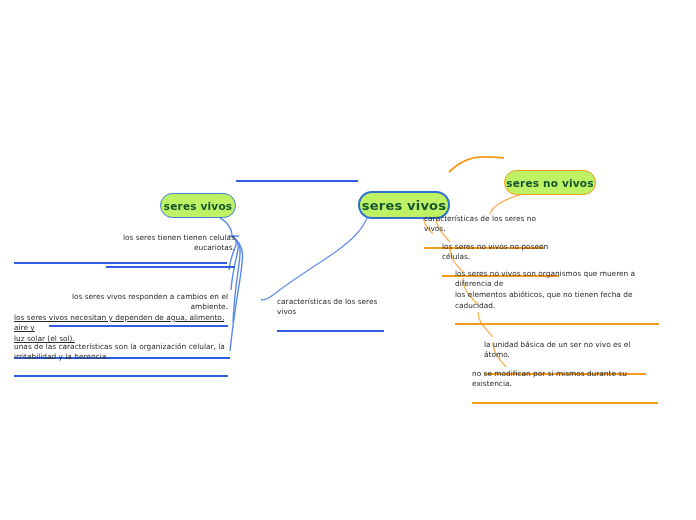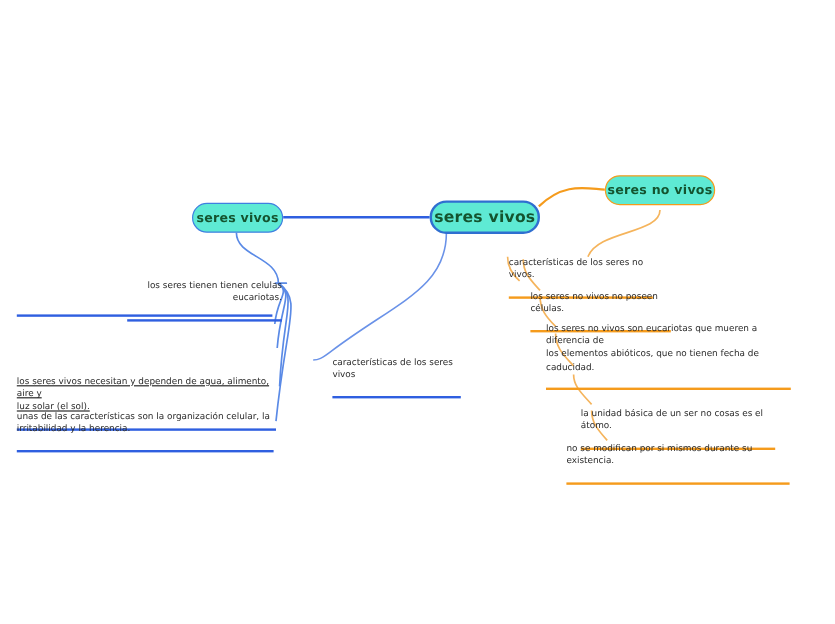--- a/index.html
+++ b/index.html
@@ -25,29 +25,30 @@
     position: absolute;
     left: 0;
     top: 0;
     width: 696px;
     height: 520px;
     pointer-events: none;
   }
   .node {
     position: absolute;
     box-sizing: border-box;
-    background: #5eead4;
+    background: #bef264;
     border-radius: 14px;
     display: flex;
     align-items: center;
     justify-content: center;
     font-weight: bold;
     color: #1a5d38;
     white-space: nowrap;
     letter-spacing: .2px;
+    margin-top: 24px;
   }
   .node-root {
     border: 2px solid #2f6fd0;
     font-size: 13px;
     color: #14542f;
   }
   .node-blue {
     border: 1.6px solid #3f7fe0;
     font-size: 10.5px;
     color: #14542f;
@@ -126,20 +127,24 @@
 
   <div class="leaf leaf-blue ta-right" style="left:104px; top:222px; width:133px;">
     <span class="txt">los seres tienen tienen celulas eucariotas.</span>
     <span class="rule"></span>
   </div>
 
   <div class="leaf leaf-blue" style="left:12px; top:250px; width:217px;">
     <span class="rule"></span>
   </div>
 
+  <div class="leaf leaf-blue ta-right" style="left:47px; top:281px; width:183px;">
+    <span class="txt">los seres vivos responden a cambios en el ambiente.</span>
+    <span class="rule"></span>
+  </div>
 
   <div class="leaf leaf-blue" style="left:12px; top:302px; width:220px;text-decoration:underline;">
     <span class="txt">los seres vivos necesitan y dependen de agua, alimento, aire y
 luz solar (el sol).</span>
     <span class="rule"></span>
   </div>
 
   <div class="leaf leaf-blue" style="left:275px; top:286px; width:111px;">
     <span class="txt">características de los seres vivos</span>
     <span class="rule"></span>
@@ -155,28 +160,28 @@
     <span class="txt">características de los seres no vivos.</span>
     <span class="rule"></span>
   </div>
 
   <div class="leaf leaf-orange" style="left:440px; top:231px; width:121px;">
     <span class="txt">los seres no vivos no poseen células.</span>
     <span class="rule"></span>
   </div>
 
   <div class="leaf leaf-orange" style="left:453px; top:258px; width:208px;">
-    <span class="txt">los seres no vivos son eucariotas que mueren a diferencia de
+    <span class="txt">los seres no vivos son organismos que mueren a diferencia de
 los elementos abióticos, que no tienen fecha de caducidad.</span>
     <span class="rule"></span>
   </div>
 
 
   <div class="leaf leaf-orange" style="left:482px; top:329px; width:166px;">
-    <span class="txt">la unidad básica de un ser no cosas es el átomo.</span>
+    <span class="txt">la unidad básica de un ser no vivo es el átomo.</span>
     <span class="rule"></span>
   </div>
 
   <div class="leaf leaf-orange" style="left:470px; top:358px; width:190px;">
     <span class="txt">no se modifican por si mismos durante su existencia.</span>
     <span class="rule"></span>
   </div>
 
 </div>
 

